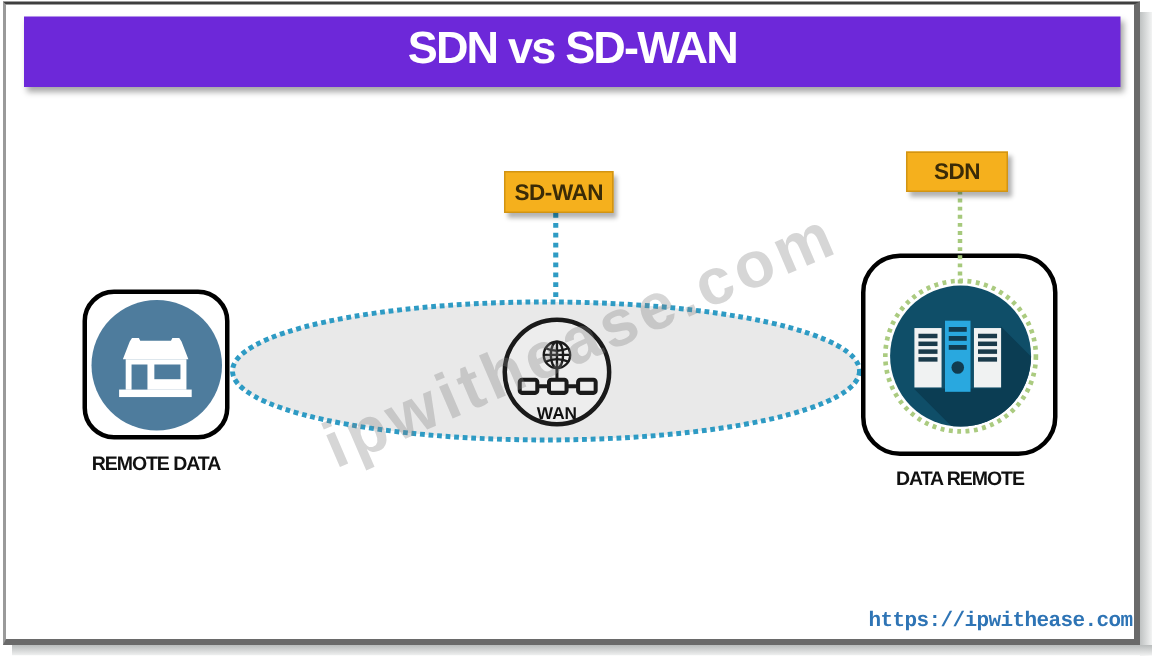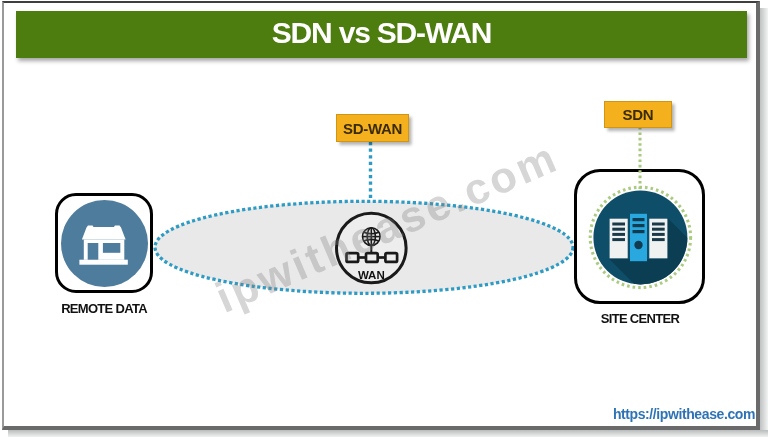--- a/index.html
+++ b/index.html
@@ -11,21 +11,21 @@
          background:#fff;
          border-top:2px solid #3f3f3f;
          border-left:2px solid #9a9a9a;
          border-right:4px solid #6a6a6a;
          border-bottom:4px solid #6a6a6a;}
   #shadowR{position:absolute;left:760px;top:8px;width:8px;height:429px;
            background:linear-gradient(to right,#bfc2c2,#f2f3f3);}
   #shadowB{position:absolute;left:8px;top:430px;width:760px;height:7px;
            background:linear-gradient(to bottom,#b9bcbc,#f0f1f1);}
   #titlebar{position:absolute;left:16px;top:11px;width:731px;height:44px;
-            background:#4d7c0f;color:#fff;
+            background:#6d28d9;color:#fff;
             box-shadow:2px 3px 4px rgba(0,0,0,0.35);
             display:flex;align-items:center;justify-content:center;
             font-size:30px;font-weight:bold;letter-spacing:-1.2px;padding-bottom:3px;}
   .ylabel{position:absolute;background:#F5B01D;border:1px solid #D29413;
           color:#3A2B07;font-weight:bold;text-align:center;
           box-shadow:2.5px 3px 3px rgba(0,0,0,0.3);
           display:flex;align-items:center;justify-content:center;}
   #lab-sdwan{left:336px;top:114px;width:71px;height:26px;font-size:15px;letter-spacing:-0.3px;}
   #lab-sdn{left:604px;top:101px;width:66px;height:25px;font-size:15px;letter-spacing:-0.3px;}
   .nodebox{position:absolute;background:#fff;border:3.5px solid #000;}
@@ -34,21 +34,21 @@
   .caption{position:absolute;color:#111;font-weight:bold;font-size:13px;
            text-align:center;letter-spacing:-0.7px;}
   #cap-remote{left:34px;top:301px;width:140px;}
   #cap-data{left:570px;top:311px;width:140px;}
   #watermark{position:absolute;left:157px;top:127px;width:460px;height:200px;
              display:flex;align-items:center;justify-content:center;
              transform:rotate(-23.3deg);transform-origin:center;
              font-size:43.5px;font-weight:bold;color:rgba(128,128,128,0.32);
              letter-spacing:3.1px;pointer-events:none;}
   #url{position:absolute;right:13px;top:406px;font-size:14px;font-weight:bold;
-       letter-spacing:-0.4px;color:#2E74B5;}
+       letter-spacing:-0.4px;color:#2E74B5;font-family:Liberation Mono, monospace;}
   svg{position:absolute;left:0;top:0;}
 </style>
 </head>
 <body>
 <div id="stage">
   <div id="shadowR"></div>
   <div id="shadowB"></div>
   <div id="slide"></div>
   <div id="titlebar">SDN vs SD-WAN</div>
 
@@ -110,21 +110,21 @@
     <g>
       <rect x="60" y="46.8" width="17" height="47.4" fill="#29A8DF"></rect>
       <rect x="62.5" y="51" width="12" height="3.2" fill="#113C50"></rect>
       <rect x="62.5" y="57" width="12" height="3.2" fill="#113C50"></rect>
       <rect x="62.5" y="63" width="12" height="3.2" fill="#113C50"></rect>
       <circle cx="68.5" cy="78" r="4.2" fill="#113C50"></circle>
     </g>
 
     <circle cx="70.4" cy="70.4" r="50.2" fill="none" stroke="#ABCB80" stroke-width="3.1" stroke-dasharray="2.6 3"></circle>
   </svg>
-  <div class="caption" id="cap-data">SITE CENTER</div>
+  <div class="caption" id="cap-data">DATA REMOTE</div>
 
   <svg width="768" height="437" viewBox="0 0 768 437">
     <line x1="640" y1="127" x2="640" y2="190" stroke="#A6C97C" stroke-width="3" stroke-dasharray="2.6 2.8"></line>
   </svg>
 
   <svg width="90" height="90" viewBox="0 0 90 90" style="left:326px;top:202.5px;">
     <circle cx="45.3" cy="45" r="34.8" fill="#EDEDED" stroke="#1a1a1a" stroke-width="3"></circle>
 
     <g stroke="#1a1a1a" fill="none" stroke-width="1.6">
       <circle cx="45.3" cy="33.6" r="8.8"></circle>

